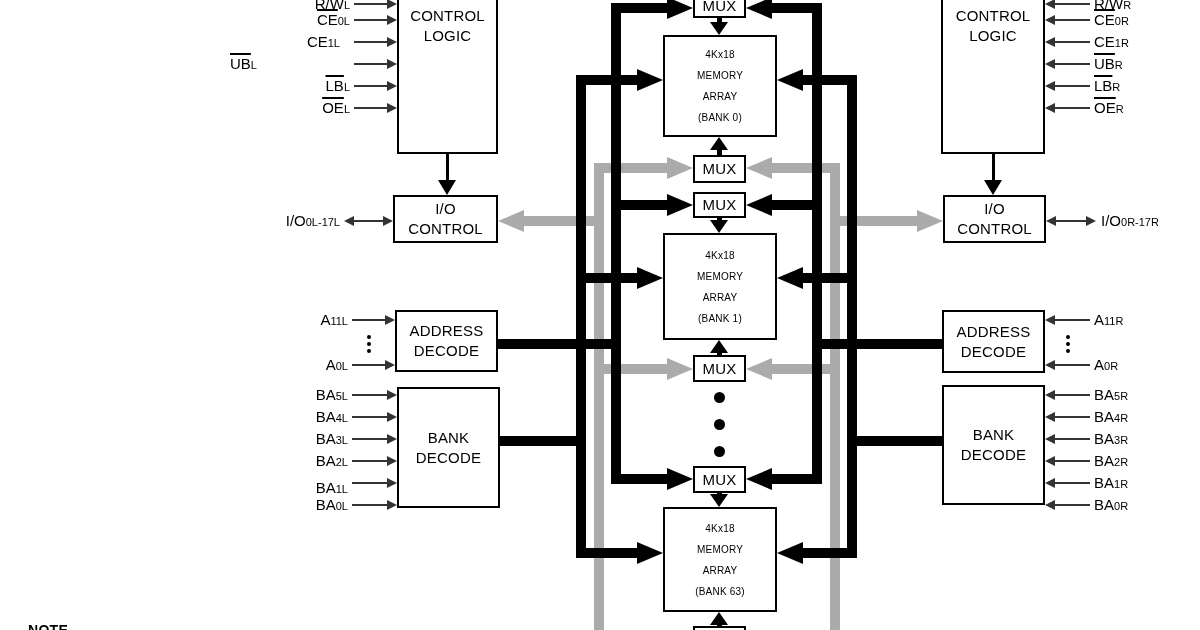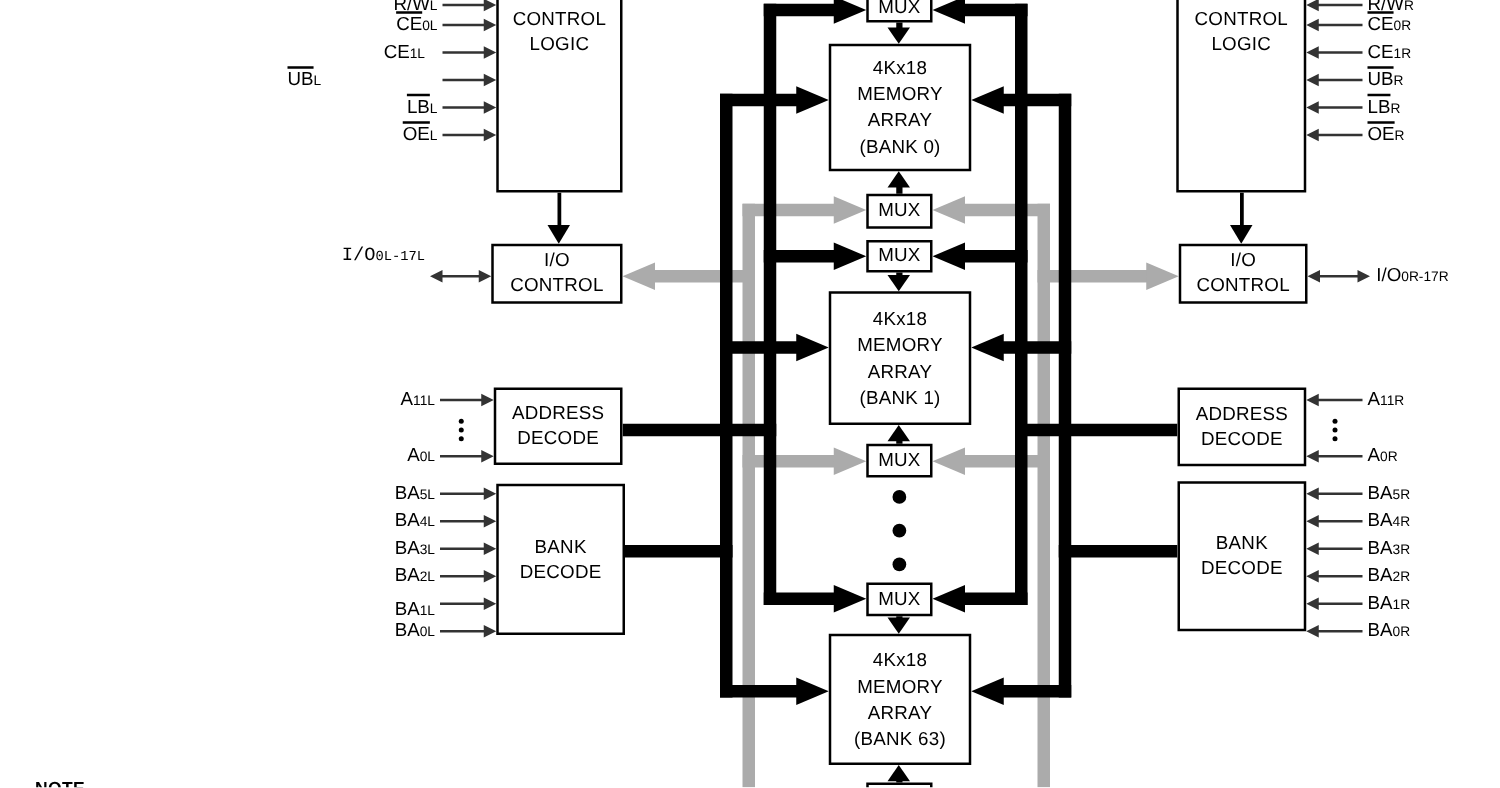--- a/index.html
+++ b/index.html
@@ -7,21 +7,21 @@
          font-family:"Liberation Sans","DejaVu Sans",sans-serif;color:#000;}
   .abs{position:absolute;}
   .box{position:absolute;border:2px solid #000;background:#fff;box-sizing:border-box;z-index:3;
        display:flex;align-items:center;justify-content:center;text-align:center;}
   .lines{font-size:15px;line-height:20px;letter-spacing:.2px;}
   .toplbl{position:absolute;top:44px;left:0;right:0;}
   .sig{position:absolute;height:22px;line-height:22px;font-size:15px;z-index:4;white-space:nowrap;}
   .sig .s{font-size:11px;}
   .ov{text-decoration:overline;text-decoration-thickness:1.5px;}
   .note{position:absolute;font-weight:bold;font-size:14px;z-index:4;letter-spacing:.3px;}
-  .mem{font-size:15px;line-height:21px;letter-spacing:.2px;}
+  .mem{font-size:10px;line-height:21px;letter-spacing:.2px;}
 </style>
 </head>
 <body>
 
 <div id="stage">
 
   <div class="box" id="cl-l" style="left:397px;top:-40px;width:101px;height:194px;">
     <div class="lines toplbl">
       <span style="display:block">CONTROL</span>
       <span style="display:block">LOGIC</span>
@@ -197,21 +197,21 @@
     <div class="sig abs" style="top: 31px; width: 120px; text-align: left; z-index: 4; left: 1094px;"><span class="t">CE</span><span class="s">1R</span></div>
     <div class="abs" style="left: 1053px; top: 63px; width: 37px; height: 2px; background: rgb(51, 51, 51); z-index: 2;"></div>
     <div class="abs" style="width: 0px; height: 0px; border-style: solid; border-color: transparent rgb(51, 51, 51) transparent transparent; left: 1045px; top: 59px; border-width: 5px 10px 5px 0px; z-index: 2;"></div>
     <div class="sig abs" style="top: 53px; width: 120px; text-align: left; z-index: 4; left: 1094px;"><span class="t ov">UB</span><span class="s">R</span></div>
     <div class="abs" style="left: 1053px; top: 85px; width: 37px; height: 2px; background: rgb(51, 51, 51); z-index: 2;"></div>
     <div class="abs" style="width: 0px; height: 0px; border-style: solid; border-color: transparent rgb(51, 51, 51) transparent transparent; left: 1045px; top: 81px; border-width: 5px 10px 5px 0px; z-index: 2;"></div>
     <div class="sig abs" style="top: 75px; width: 120px; text-align: left; z-index: 4; left: 1094px;"><span class="t ov">LB</span><span class="s">R</span></div>
     <div class="abs" style="left: 1053px; top: 107px; width: 37px; height: 2px; background: rgb(51, 51, 51); z-index: 2;"></div>
     <div class="abs" style="width: 0px; height: 0px; border-style: solid; border-color: transparent rgb(51, 51, 51) transparent transparent; left: 1045px; top: 103px; border-width: 5px 10px 5px 0px; z-index: 2;"></div>
     <div class="sig abs" style="top: 97px; width: 120px; text-align: left; z-index: 4; left: 1094px;"><span class="t ov">OE</span><span class="s">R</span></div>
-    <div class="sig abs" style="top: 194px; width: 120px; text-align: right; z-index: 4; left: 220px; font-family: Liberation Mono, monospace;"><span class="t">I/O</span><span class="s">0L-17L</span></div>
+    <div class="sig abs" style="top: 210px; width: 120px; text-align: right; z-index: 4; left: 220px;"><span class="t">I/O</span><span class="s">0L-17L</span></div>
     <div class="abs" style="left: 352px; top: 220px; width: 33px; height: 2px; background: rgb(51, 51, 51); z-index: 2;"></div>
     <div class="abs" style="width: 0px; height: 0px; border-style: solid; border-color: transparent transparent transparent rgb(51, 51, 51); left: 383px; top: 216px; border-width: 5px 0px 5px 10px; z-index: 2;"></div>
     <div class="abs" style="width: 0px; height: 0px; border-style: solid; border-color: transparent rgb(51, 51, 51) transparent transparent; left: 344px; top: 216px; border-width: 5px 10px 5px 0px; z-index: 2;"></div>
     <div class="abs" style="left: 1054px; top: 220px; width: 34px; height: 2px; background: rgb(51, 51, 51); z-index: 2;"></div>
     <div class="abs" style="width: 0px; height: 0px; border-style: solid; border-color: transparent transparent transparent rgb(51, 51, 51); left: 1086px; top: 216px; border-width: 5px 0px 5px 10px; z-index: 2;"></div>
     <div class="abs" style="width: 0px; height: 0px; border-style: solid; border-color: transparent rgb(51, 51, 51) transparent transparent; left: 1046px; top: 216px; border-width: 5px 10px 5px 0px; z-index: 2;"></div>
     <div class="sig abs" style="top: 210px; width: 120px; text-align: left; z-index: 4; left: 1101px;"><span class="t">I/O</span><span class="s">0R-17R</span></div>
     <div class="sig abs" style="top: 309px; width: 120px; text-align: right; z-index: 4; left: 228px;"><span class="t">A</span><span class="s">11L</span></div>
     <div class="abs" style="left: 352px; top: 319px; width: 35px; height: 2px; background: rgb(51, 51, 51); z-index: 2;"></div>
     <div class="abs" style="width: 0px; height: 0px; border-style: solid; border-color: transparent transparent transparent rgb(51, 51, 51); left: 385px; top: 315px; border-width: 5px 0px 5px 10px; z-index: 2;"></div>

